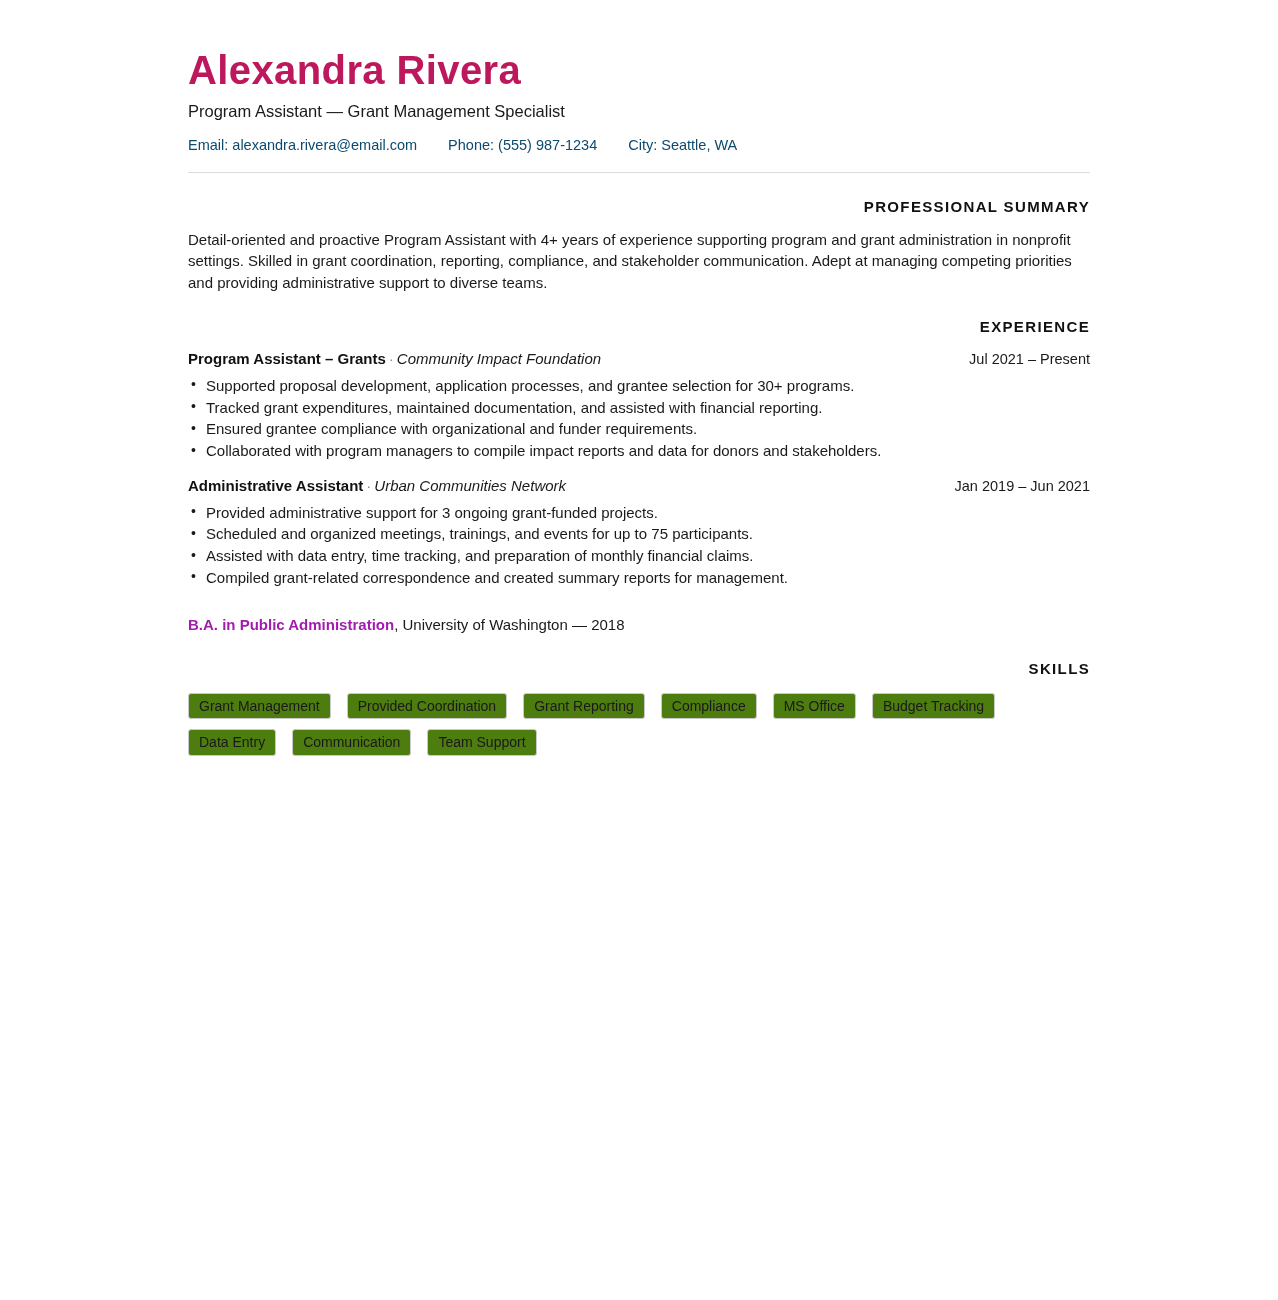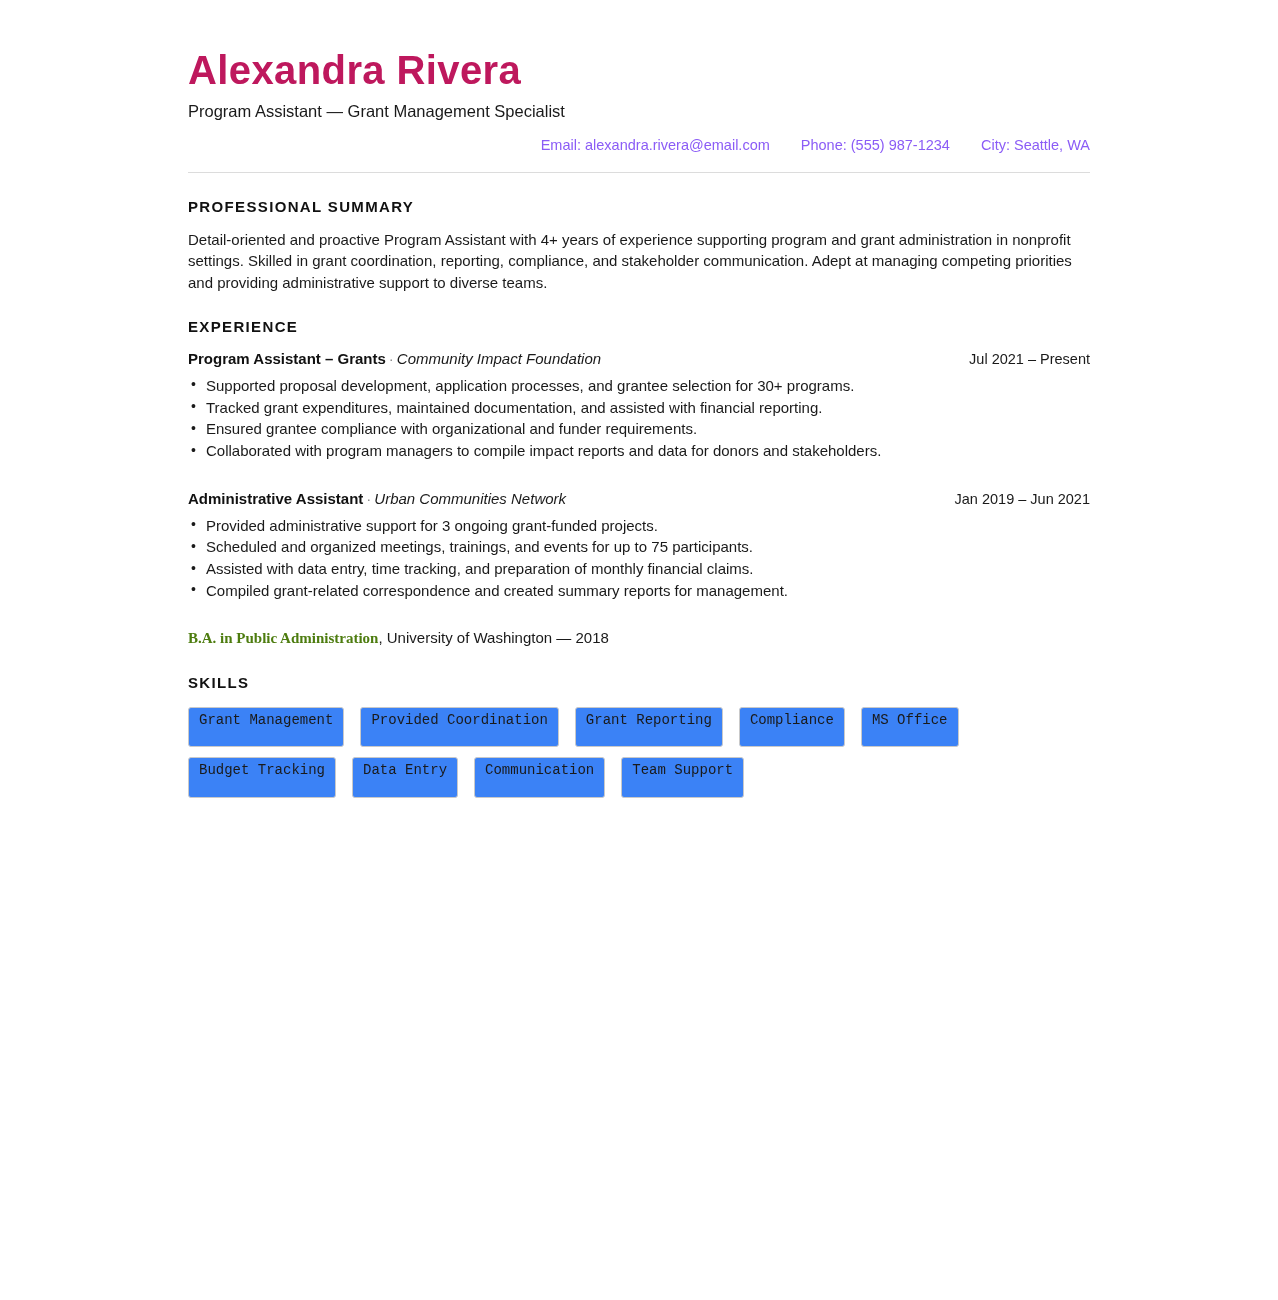--- a/index.html
+++ b/index.html
@@ -35,25 +35,24 @@
   .headline {
     font-size: 16.5px;
     font-weight: normal;
     line-height: 1.3;
     margin: 0 0 14px 0;
     color: #1a1a1a;
   }
   .contact {
     font-size: 14.5px;
     line-height: 1.3;
-    color: #8b5cf6;
+    color: #0c4a6e;
     margin: 0;
     display: flex;
     align-items: baseline;
-    justify-content: flex-end;
   }
   .contact .cgap {
     display: inline-block;
     width: 31px;
   }
   .rule {
     border: none;
     border-top: 1px solid #dcdcdc;
     margin: 17px 0 0 0;
     height: 0;
@@ -65,33 +64,34 @@
     margin-top: 25px;
   }
   .section-title {
     font-size: 15px;
     font-weight: bold;
     letter-spacing: 1.35px;
     text-transform: uppercase;
     color: #111111;
     margin: 0 0 13px 0;
     line-height: 1.2;
+    text-align: right;
   }
 
   .summary {
     font-size: 15px;
     line-height: 1.42;
     margin: 0;
     color: #1a1a1a;
     max-width: 890px;
   }
 
   
   .job {
-    margin-bottom: 27px;
+    margin-bottom: 14px;
   }
   .job:last-child {
     margin-bottom: 0;
   }
   .job-head {
     display: flex;
     align-items: baseline;
     justify-content: space-between;
     margin-bottom: 6px;
     line-height: 1.3;
@@ -142,46 +142,44 @@
 
   
   .edu-line {
     font-size: 15px;
     line-height: 1.4;
     margin: 0;
     color: #1a1a1a;
   }
   .edu-degree {
     font-weight: bold;
-    color: #4d7c0f;
-    font-family: Liberation Serif, serif;
+    color: #a21caf;
   }
 
   
   .section-skills .section-title {
     margin-bottom: 15px;
     margin-top: 19px;
   }
   .chips {
     display: flex;
     flex-wrap: wrap;
     gap: 10px 16px;
     max-width: 880px;
   }
   .chip {
     display: inline-block;
     border: 1px solid #c9c9c9;
     border-radius: 3px;
-    padding: 4px 10px 17px 10px;
+    padding: 4px 10px 3px 10px;
     font-size: 14px;
     line-height: 1.25;
     color: #1a1a1a;
-    background: #3b82f6;
+    background: #4d7c0f;
     white-space: nowrap;
-    font-family: Liberation Mono, monospace;
   }
 </style>
 </head>
 <body>
 
 <div class="page">
 
   <header>
     <h1 class="name">Alexandra Rivera</h1>
     <div class="headline">Program Assistant — Grant Management Specialist</div>

